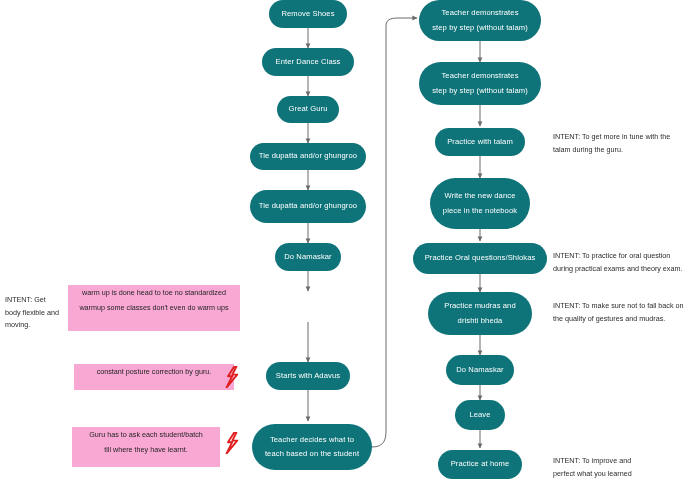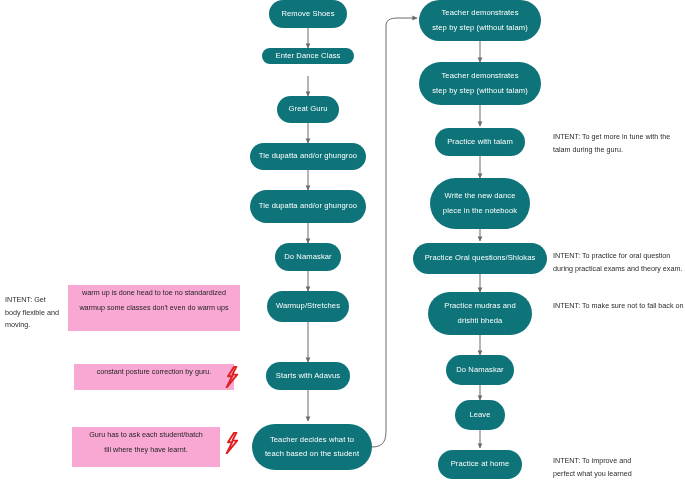--- a/index.html
+++ b/index.html
@@ -107,43 +107,40 @@
       <line x1="480" y1="430" x2="480" y2="448"></line>
     </g>
 
     <path d="M 372,447 C 384,447 386,440 386,430 L 386,26 C 386,20 390,18 398,18 L 417,18" stroke="#6b6b6b" stroke-width="1" fill="none" marker-end="url(#arw)"></path>
   </svg>
 
   <div class="node" style="left:269px; top:0px; width:78px; height:28px;">
     <span class="ln">Remove Shoes</span>
   </div>
 
-  <div class="node" style="left:262px; top:48px; width:92px; height:16px;">
+  <div class="node" style="left:262px; top:48px; width:92px; height:28px;">
     <span class="ln">Enter Dance Class</span>
   </div>
 
   <div class="node" style="left:277px; top:96px; width:62px; height:27px;">
     <span class="ln">Great Guru</span>
   </div>
 
   <div class="node" style="left:250px; top:143px; width:116px; height:27px;">
     <span class="ln">Tie dupatta and/or ghungroo</span>
   </div>
 
   <div class="node" style="left:250px; top:190px; width:116px; height:33px;">
     <span class="ln">Tie dupatta and/or ghungroo</span>
   </div>
 
   <div class="node" style="left:275px; top:243px; width:66px; height:28px;">
     <span class="ln">Do Namaskar</span>
   </div>
 
-  <div class="node" style="left:267px; top:291px; width:82px; height:31px;">
-    <span class="ln">Warmup/Stretches</span>
-  </div>
 
   <div class="node" style="left:266px; top:362px; width:84px; height:28px;">
     <span class="ln">Starts with Adavus</span>
   </div>
 
   <div class="node" style="left:252px; top:424px; width:120px; height:46px;">
     <span class="ln">Teacher decides what to</span>
     <span class="ln">teach based on the student</span>
   </div>
 
@@ -220,20 +217,21 @@
     <span class="ln">talam during the guru.</span>
   </div>
 
   <div class="intent" style="left:553px; top:250px; width:132px;">
     <span class="ln">INTENT:  To practice for oral question</span>
     <span class="ln">during practical exams and theory exam.</span>
   </div>
 
   <div class="intent" style="left:553px; top:300px; width:132px;">
     <span class="ln">INTENT:  To make sure not to fall back on</span>
+    <span class="ln">the quality of gestures and mudras.</span>
   </div>
 
   <div class="intent" style="left:553px; top:455px; width:120px;">
     <span class="ln">INTENT:  To  improve and</span>
     <span class="ln">perfect what you learned</span>
   </div>
 
 </div>
 
 </body></html>

